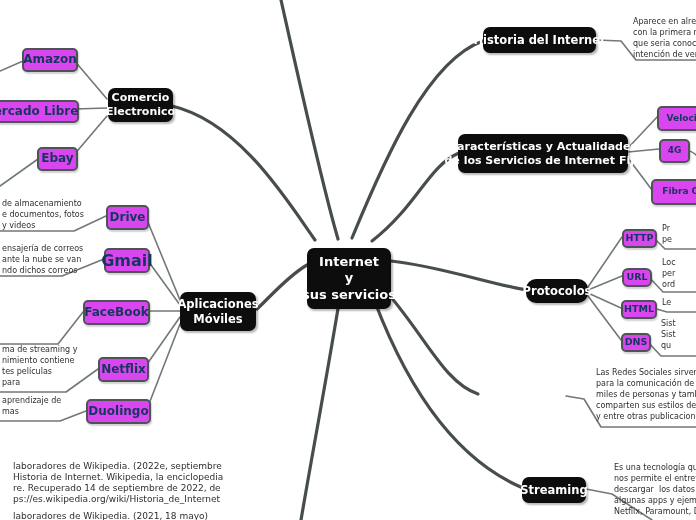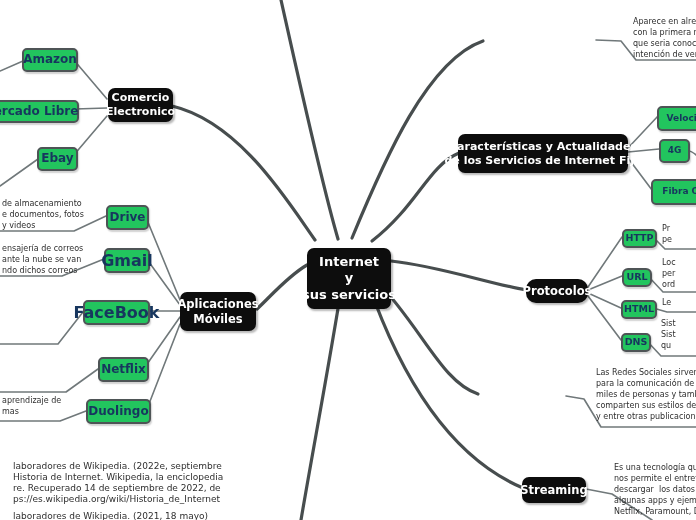--- a/index.html
+++ b/index.html
@@ -2,21 +2,21 @@
 <html><head>
 <meta charset="utf-8">
 <style>
   html,body{margin:0;padding:0;background:#fff;}
   .stage{position:relative;width:696px;height:520px;background:#ffffff;overflow:hidden;
          font-family:"DejaVu Sans","Liberation Sans",sans-serif;}
   svg.edges{position:absolute;left:0;top:0;z-index:0;}
   .topic{position:absolute;background:#0d0d0d;color:#ffffff;font-weight:bold;text-align:center;
          white-space:pre;display:flex;align-items:center;justify-content:center;
          border-radius:7px;z-index:2;box-shadow:1.5px 2px 2px rgba(0,0,0,.28);line-height:1.25;}
-  .child{position:absolute;background:#22c55e;border:2px solid #4e5456;border-radius:5px;
+  .child{position:absolute;background:#d946ef;border:2px solid #4e5456;border-radius:5px;
          color:#17365e;font-weight:bold;display:flex;align-items:center;justify-content:center;
          white-space:pre;z-index:2;box-shadow:1px 1.5px 1.5px rgba(0,0,0,.18);line-height:1.1;}
   .note{position:absolute;color:#2e2e2e;font-size:8px;line-height:11px;white-space:pre;z-index:1;}
   .cite{position:absolute;color:#2e2e2e;font-size:9px;line-height:11px;white-space:pre;z-index:1;padding-left:12px;}
 </style>
 </head>
 <body>
 
 <div class="stage">
 
@@ -71,20 +71,21 @@
       <path d="M 647,341 L 661,356 L 700,356"></path>
       <path d="M 566,396 L 584,399 L 601,427 L 700,427"></path>
       <path d="M 586,489 L 612,494 L 652,520"></path>
     </g>
   </svg>
 
   <div class="topic" style="left:307px;top:248px;width:84px;height:61px;font-size:13px;">Internet
 y
 sus servicios</div>
 
+  <div class="topic" style="left:483px;top:27px;width:113px;height:26px;font-size:11.5px;">Historia del Internet</div>
   <div class="note" style="left:633px;top:16px;">Aparece en alrede
 con la primera red
 que seria conocida
 intención de venc</div>
 
   <div class="topic" style="left:458px;top:134px;width:170px;height:39px;font-size:11px;">Características y Actualidades
 de los Servicios de Internet Fijo</div>
   <div class="child" style="left:657px;top:106px;width:58px;height:21px;font-size:9px;">Velocida</div>
   <div class="child" style="left:659px;top:139px;width:27px;height:20px;font-size:9px;">4G</div>
   <div class="child" style="left:651px;top:179px;width:62px;height:22px;font-size:9px;">Fibra Op</div>
@@ -126,22 +127,26 @@
   <div class="topic" style="left:180px;top:292px;width:76px;height:39px;font-size:11.5px;">Aplicaciones
 Móviles</div>
   <div class="child" style="left:106px;top:205px;width:39px;height:21px;font-size:12px;">Drive</div>
   <div class="note" style="left:2px;top:198px;">de almacenamiento
 e documentos, fotos
 y videos</div>
   <div class="child" style="left:104px;top:248px;width:42px;height:21px;font-size:16px;">Gmail</div>
   <div class="note" style="left:2px;top:243px;">ensajería de correos
 ante la nube se van
 ndo dichos correos</div>
-  <div class="child" style="left:83px;top:300px;width:63px;height:21px;font-size:16px;">FaceBook</div>
+  <div class="child" style="left:83px;top:300px;width:63px;height:21px;font-size:12px;">FaceBook</div>
   <div class="child" style="left:98px;top:357px;width:47px;height:21px;font-size:12px;">Netflix</div>
+  <div class="note" style="left:2px;top:344px;">ma de streaming y
+nimiento contiene
+tes películas
+para</div>
   <div class="child" style="left:86px;top:399px;width:61px;height:21px;font-size:12px;">Duolingo</div>
   <div class="note" style="left:2px;top:395px;">aprendizaje de
 mas</div>
 
   <div class="cite" style="left:1px;top:461px;">laboradores de Wikipedia. (2022e, septiembre
 Historia de Internet. Wikipedia, la enciclopedia
 re. Recuperado 14 de septiembre de 2022, de
 ps://es.wikipedia.org/wiki/Historia_de_Internet</div>
   <div class="cite" style="left:1px;top:511px;">laboradores de Wikipedia. (2021, 18 mayo)</div>
 

